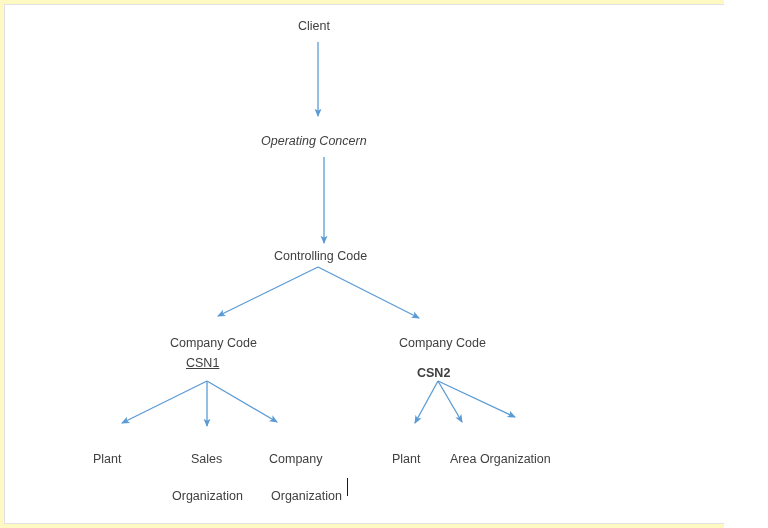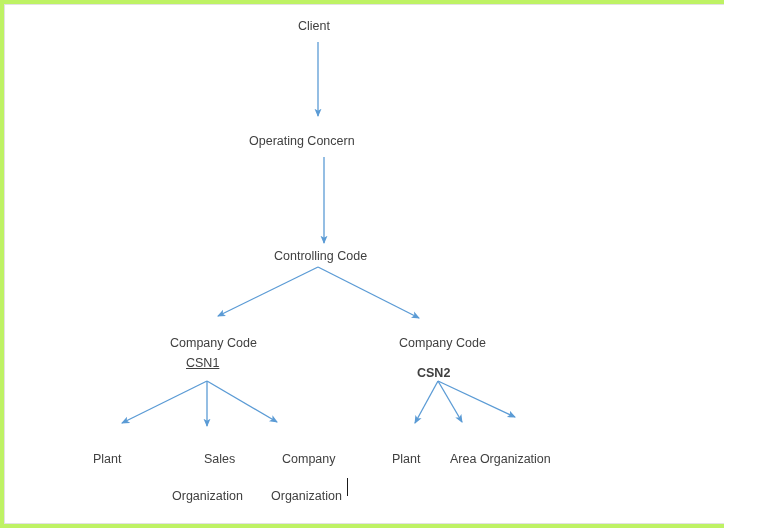--- a/index.html
+++ b/index.html
@@ -5,21 +5,21 @@
 <style>
   html, body {
     margin: 0;
     padding: 0;
     background: #ffffff;
   }
   #canvas {
     position: relative;
     width: 724px;
     height: 528px;
-    background: #bef264;
+    background: #fef9c3;
     overflow: hidden;
     font-family: "Liberation Sans", sans-serif;
   }
   
   #frame {
     position: absolute;
     left: 4px;
     top: 4px;
     width: 758px;
     height: 520px;
@@ -43,21 +43,20 @@
     white-space: nowrap;
     font-family: "Liberation Sans", sans-serif;
   }
   
   .node-label.wrapped {
     white-space: normal;
     text-align: left;
   }
   .node-label .lbl-line {
     display: block;
-    margin-left: 13px;
   }
   .node-label .lbl-line.second {
     margin-top: 22px;
   }
   
   .text-caret {
     position: absolute;
     width: 1px;
     background: #1a1a1a;
   }
@@ -86,21 +85,21 @@
         <line x1="438" y1="381" x2="415" y2="423"></line>
         <line x1="438" y1="381" x2="462" y2="422"></line>
         <line x1="438" y1="381" x2="515" y2="417"></line>
       </g>
   </svg>
 
   <div class="node-label" style="left:298px; top:19px;">
     <span>Client</span>
   </div>
 
-  <div class="node-label" style="left:249px; top:134px;">
+  <div class="node-label" style="left:261px; top:134px;font-style:italic;">
     <span>Operating Concern</span>
   </div>
 
   <div class="node-label" style="left:274px; top:249px;">
     <span>Controlling Code</span>
   </div>
 
   <div class="node-label" style="left:170px; top:336px;">
     <span>Company Code</span>
   </div>

